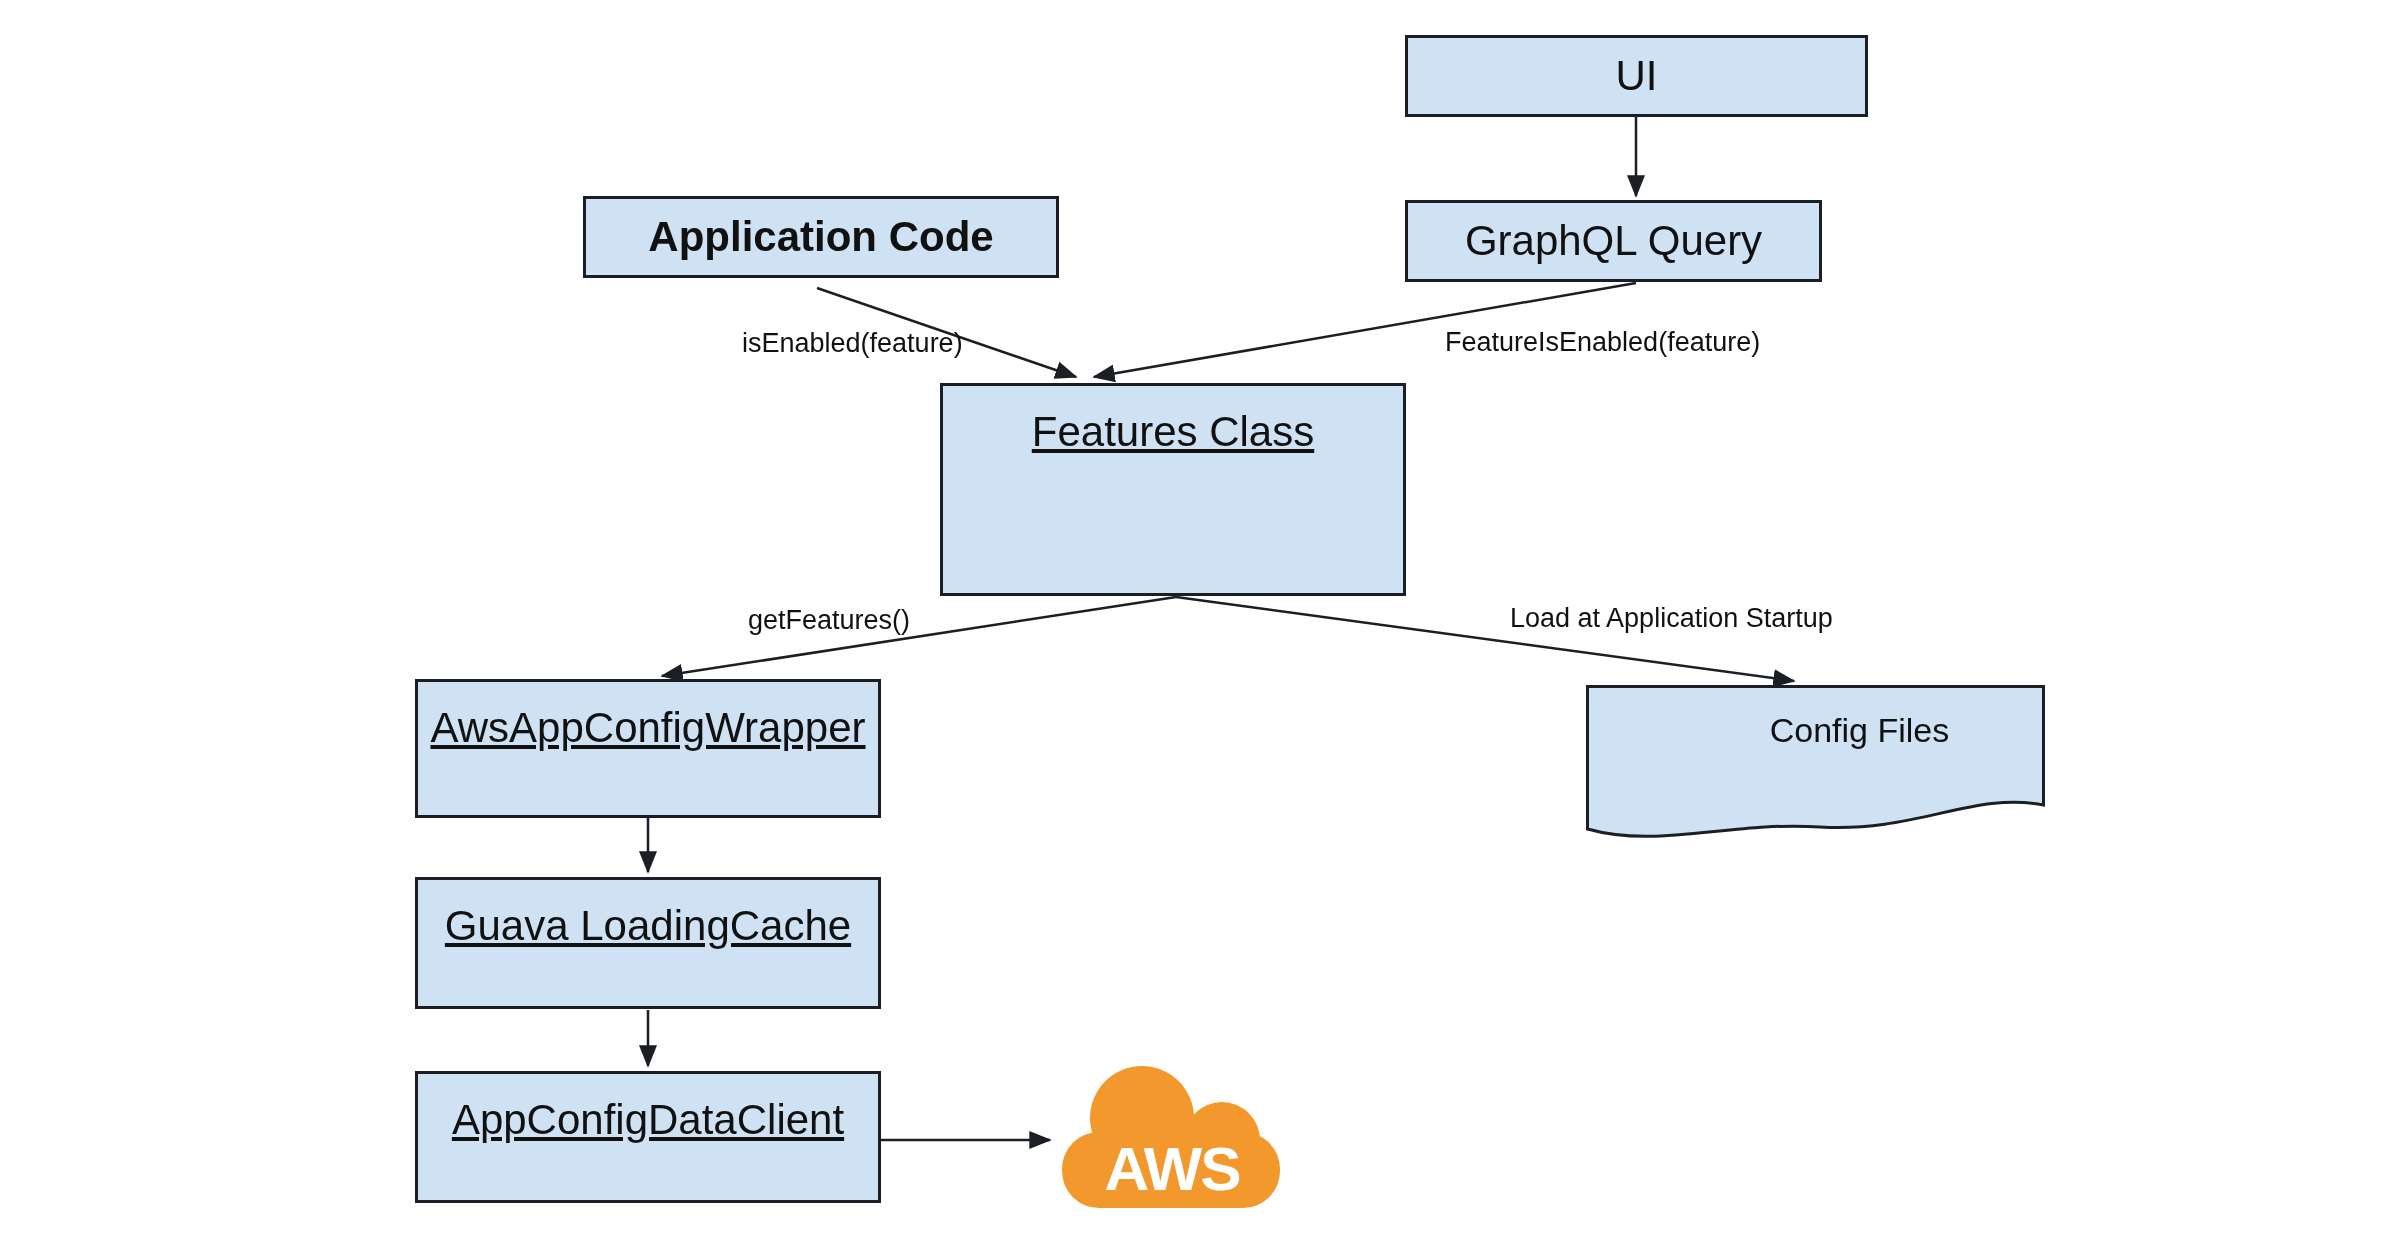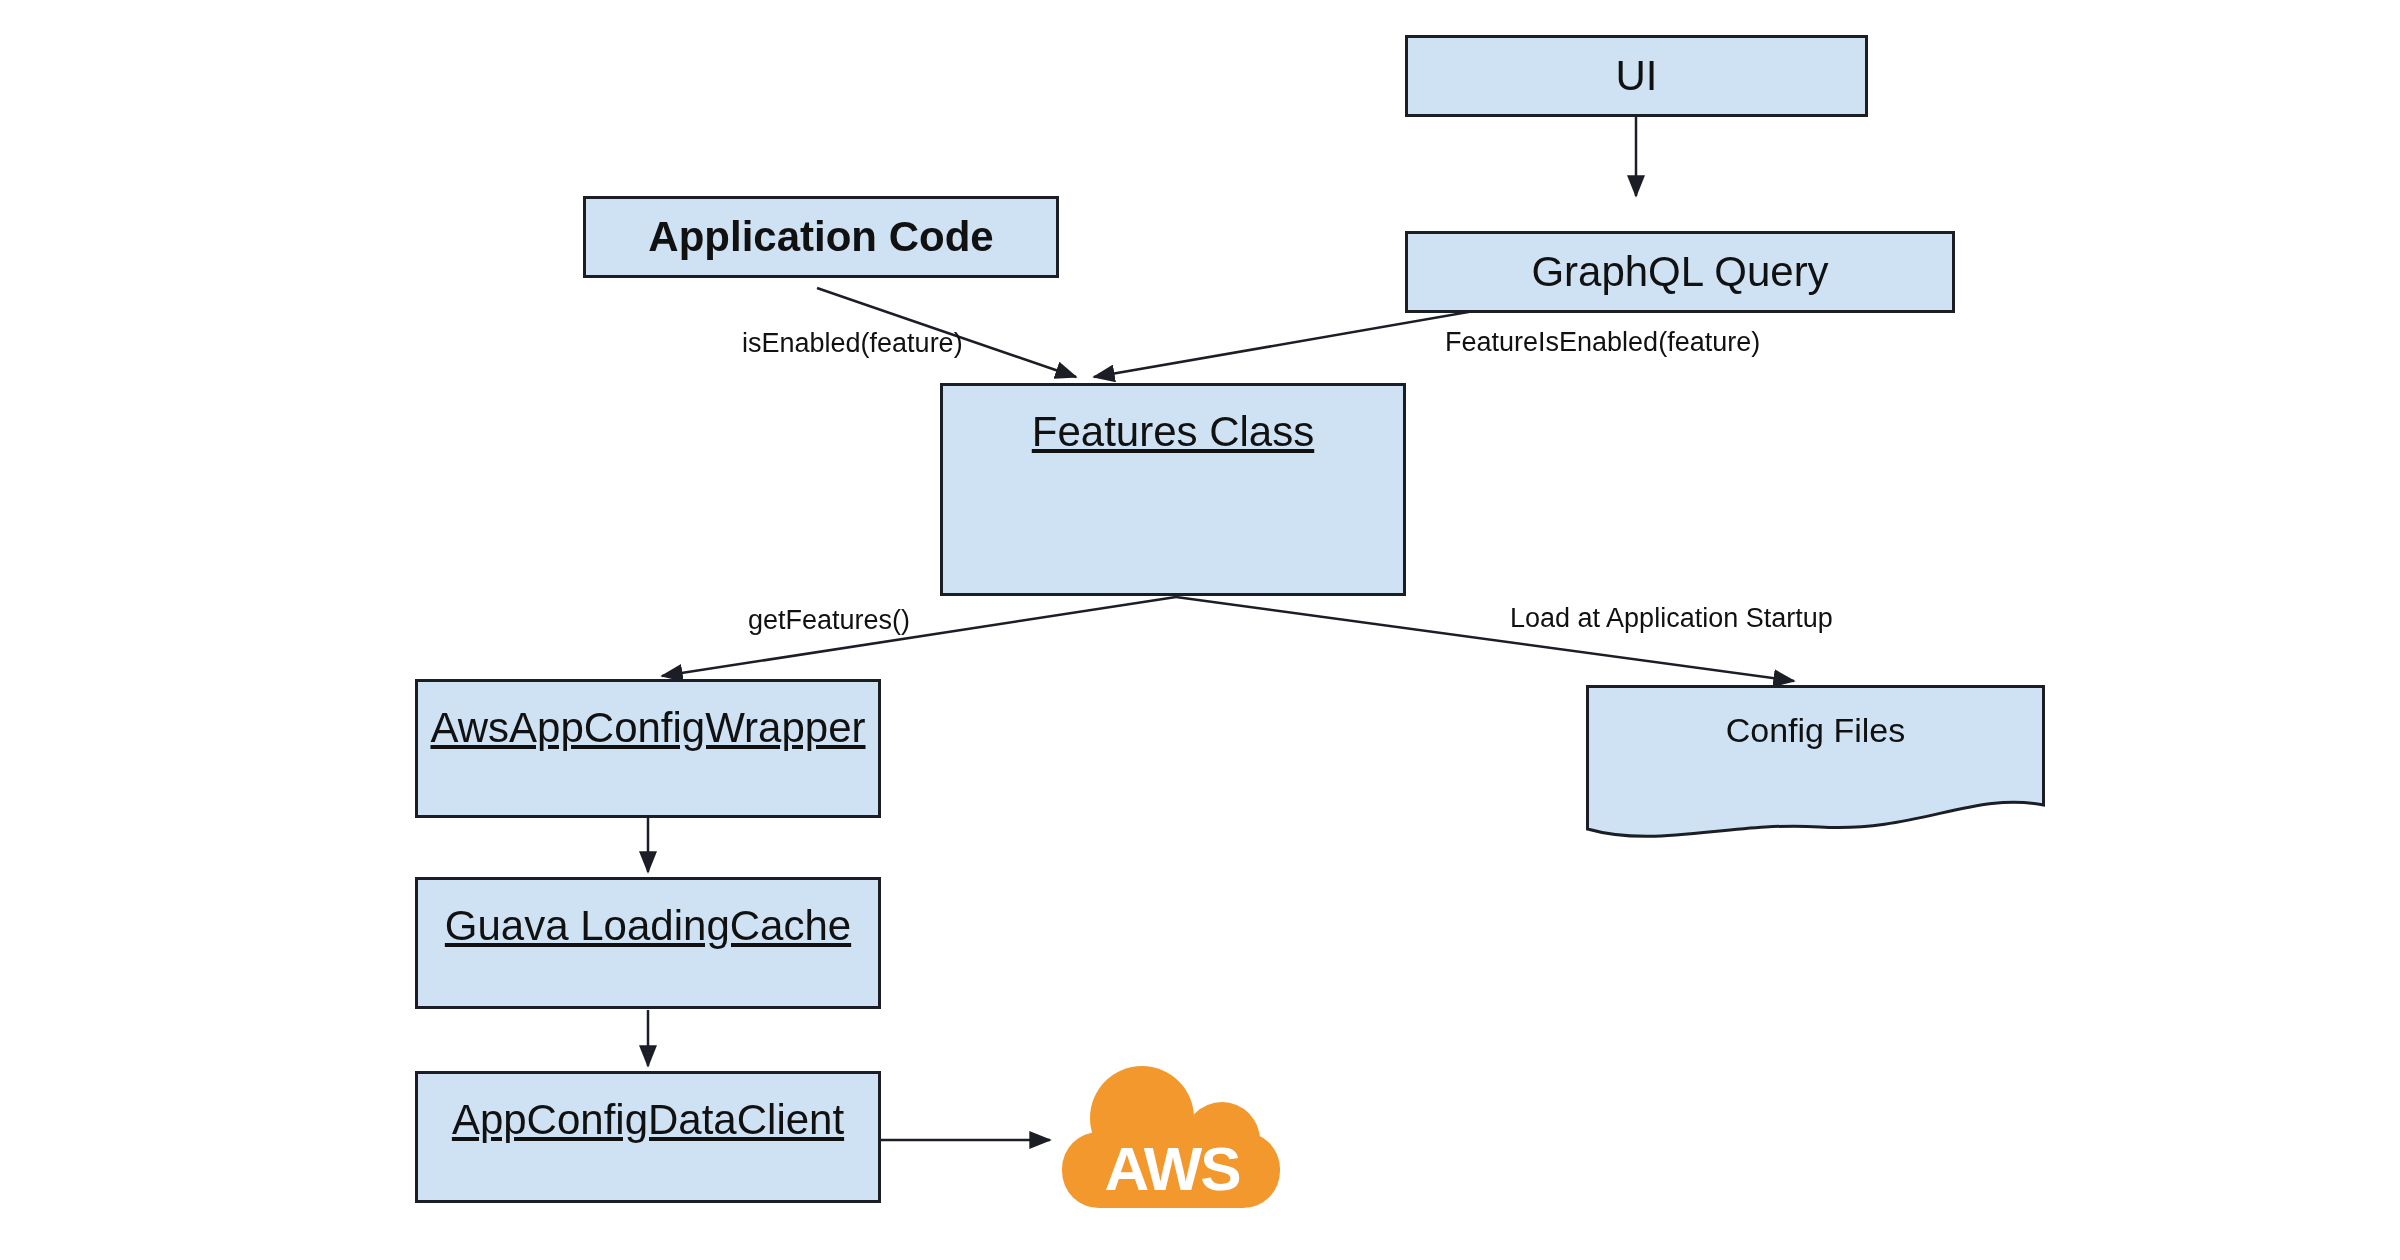--- a/index.html
+++ b/index.html
@@ -20,39 +20,40 @@
     text-align: center;
     font-size: 42px;
     line-height: 1.15;
     color: var(--text, #111111);
   }
   .node.center { display: flex; align-items: center; justify-content: center; }
   .node.top { padding-top: 22px; text-decoration: underline; }
 
   .node-ui                 { left: 1405px; top: 35px;   width: 463px; height: 82px; }
   .node-application-code   { left: 583px;  top: 196px;  width: 476px; height: 82px; font-weight: bold; }
-  .node-graphql-query      { left: 1405px; top: 200px;  width: 550px; height: 82px; margin-top: 31px; }
+  .node-graphql-query      { left: 1405px; top: 200px;  width: 417px; height: 82px; }
   .node-features-class     { left: 940px;  top: 383px;  width: 466px; height: 213px; }
   .node-aws-wrapper        { left: 415px;  top: 679px;  width: 466px; height: 139px; }
   .node-guava              { left: 415px;  top: 877px;  width: 466px; height: 132px; }
   .node-data-client        { left: 415px;  top: 1071px; width: 466px; height: 132px; }
 
   .doc-shape {
     position: absolute;
     left: 1586px; top: 685px;
     width: 459px; height: 158px;
   }
   .doc-shape svg { display: block; }
   .doc-label {
     position: absolute;
     left: 0; top: 26px;
     width: 100%;
     text-align: center;
     font-size: 34px;
     color: var(--text, #111111);
+    padding-left: 44px;
   }
 
   .edges-layer {
     position: absolute;
     left: 0; top: 0;
     width: 2400px; height: 1260px;
     pointer-events: none;
   }
   .edge-label {
     position: absolute;

